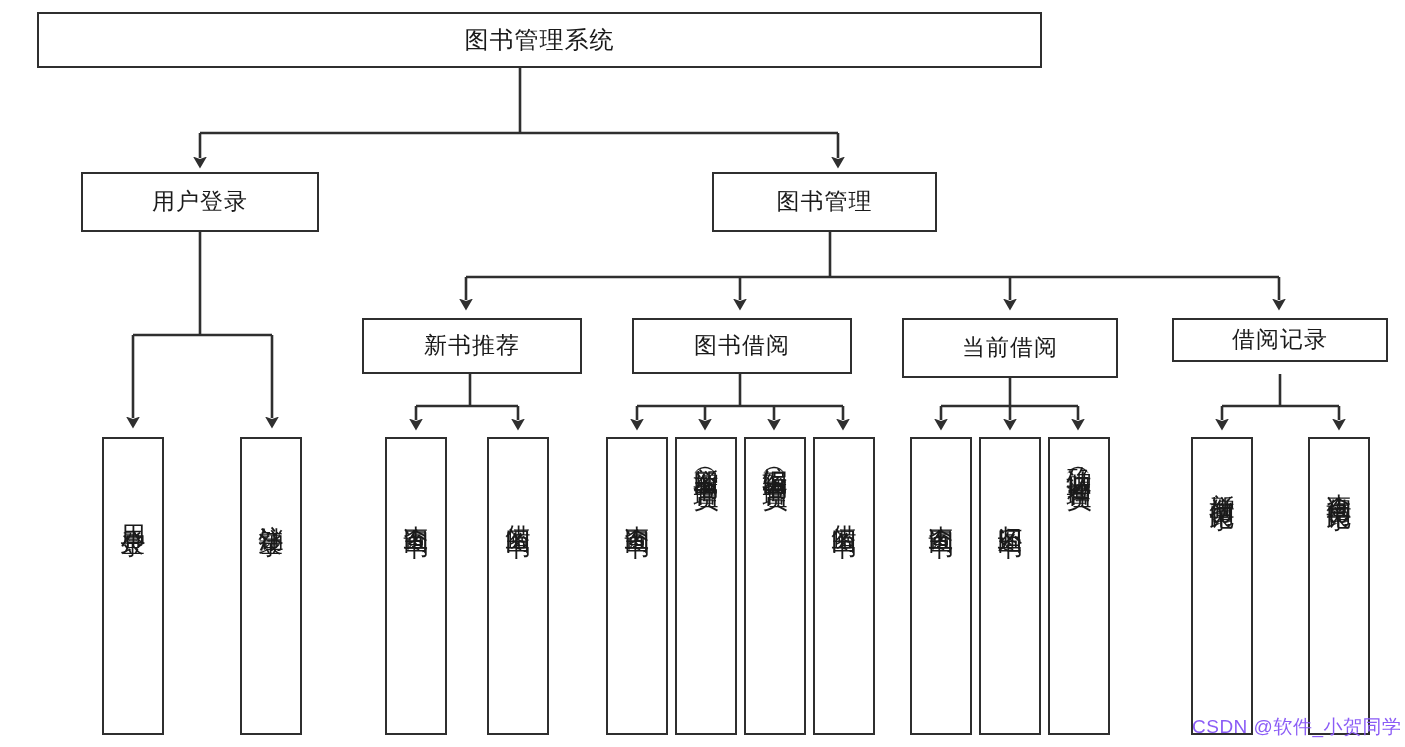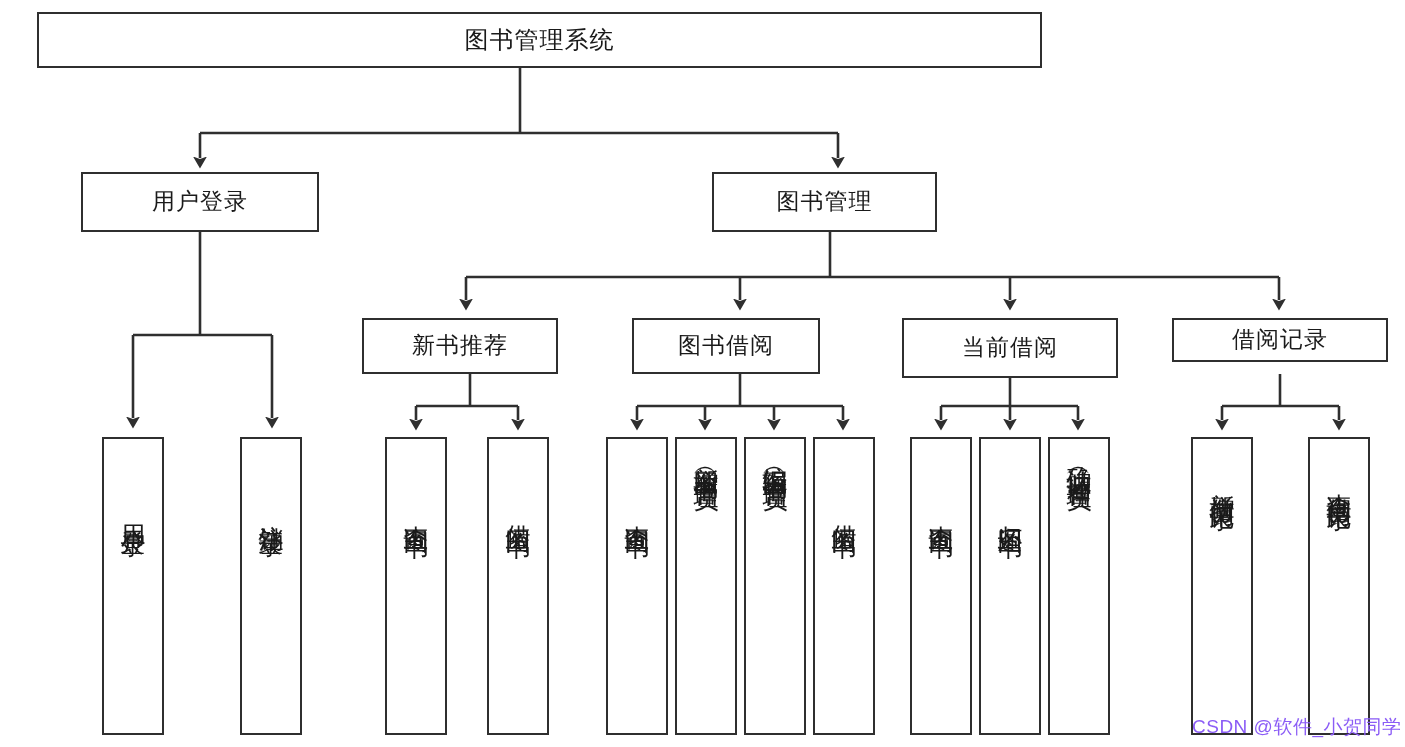--- a/index.html
+++ b/index.html
@@ -135,24 +135,24 @@
     <span>图书管理系统</span>
   </div>
 
   <div class="node horiz" style="left:81px; top:172px; width:238px; height:60px;">
     <span>用户登录</span>
   </div>
   <div class="node horiz" style="left:712px; top:172px; width:225px; height:60px;">
     <span>图书管理</span>
   </div>
 
-  <div class="node horiz" style="left:362px; top:318px; width:196px; height:56px;">
+  <div class="node horiz" style="left:362px; top:318px; width:220px; height:56px;">
     <span>新书推荐</span>
   </div>
-  <div class="node horiz" style="left:632px; top:318px; width:188px; height:56px;align-items:center;">
+  <div class="node horiz" style="left:632px; top:318px; width:220px; height:56px;align-items:center;">
     <span>图书借阅</span>
   </div>
   <div class="node horiz" style="left:902px; top:318px; width:216px; height:60px;">
     <span>当前借阅</span>
   </div>
   <div class="node horiz" style="left:1172px; top:318px; width:216px; height:44px;font-family:Liberation Serif, serif;">
     <span>借阅记录</span>
   </div>
 
   <div class="node leaf" style="left:102px; top:437px; width:62px; height:298px;">

